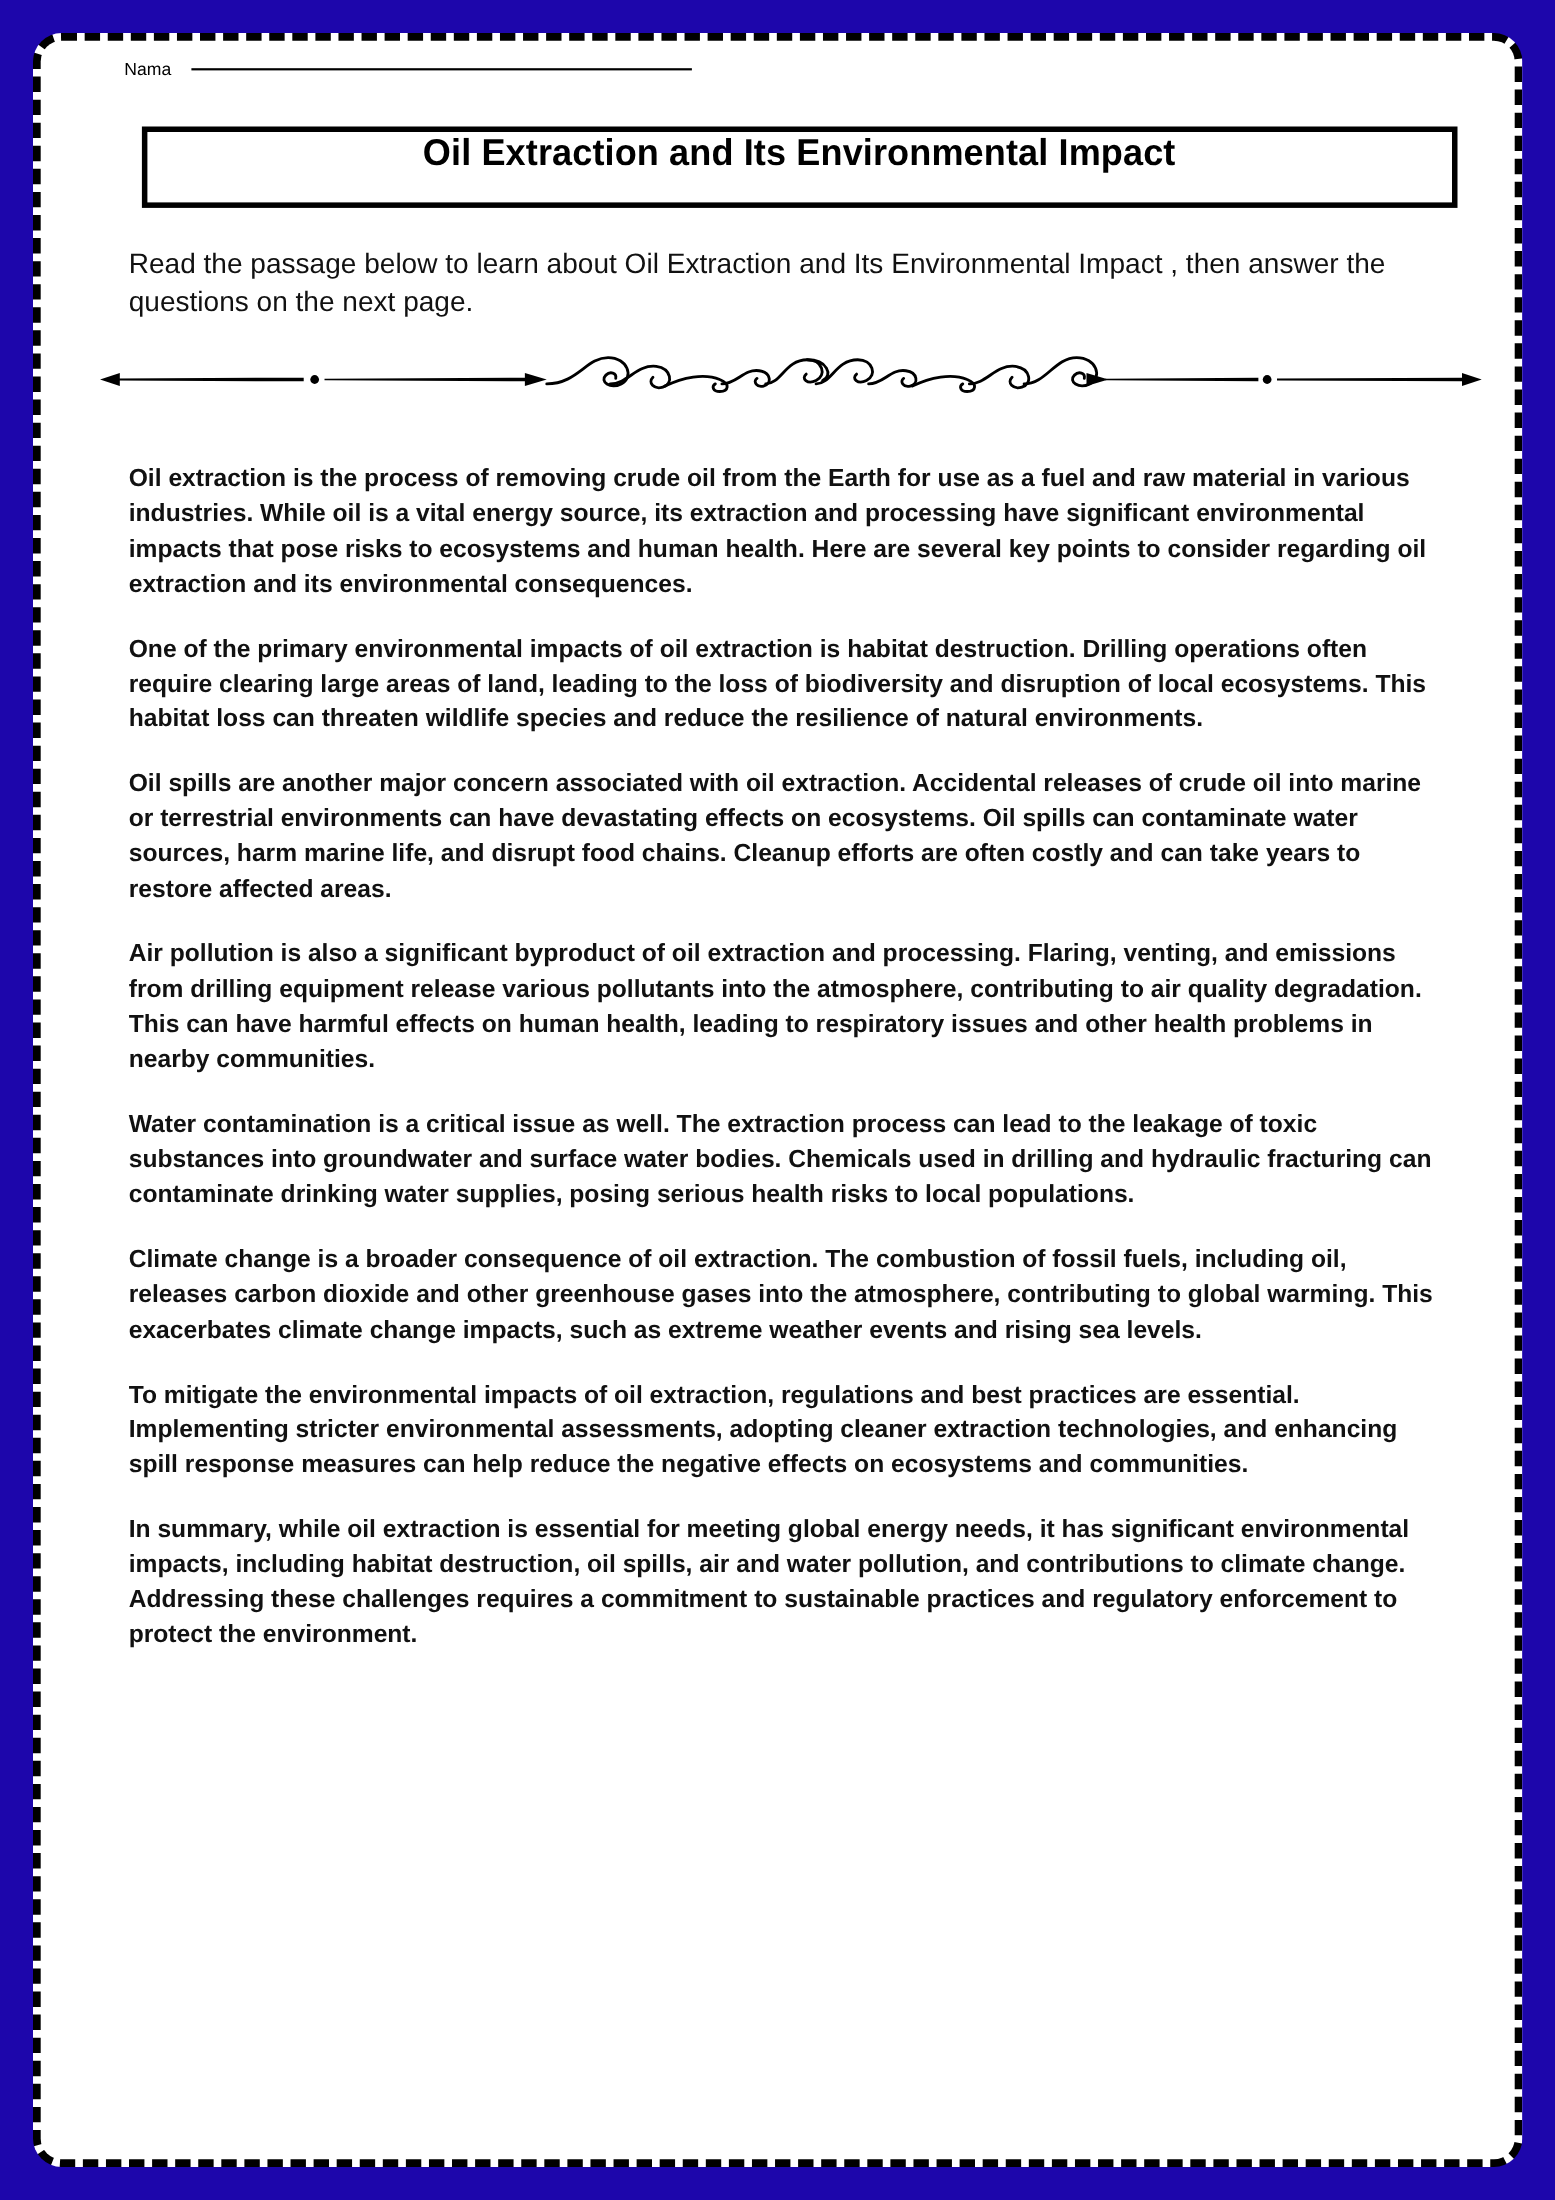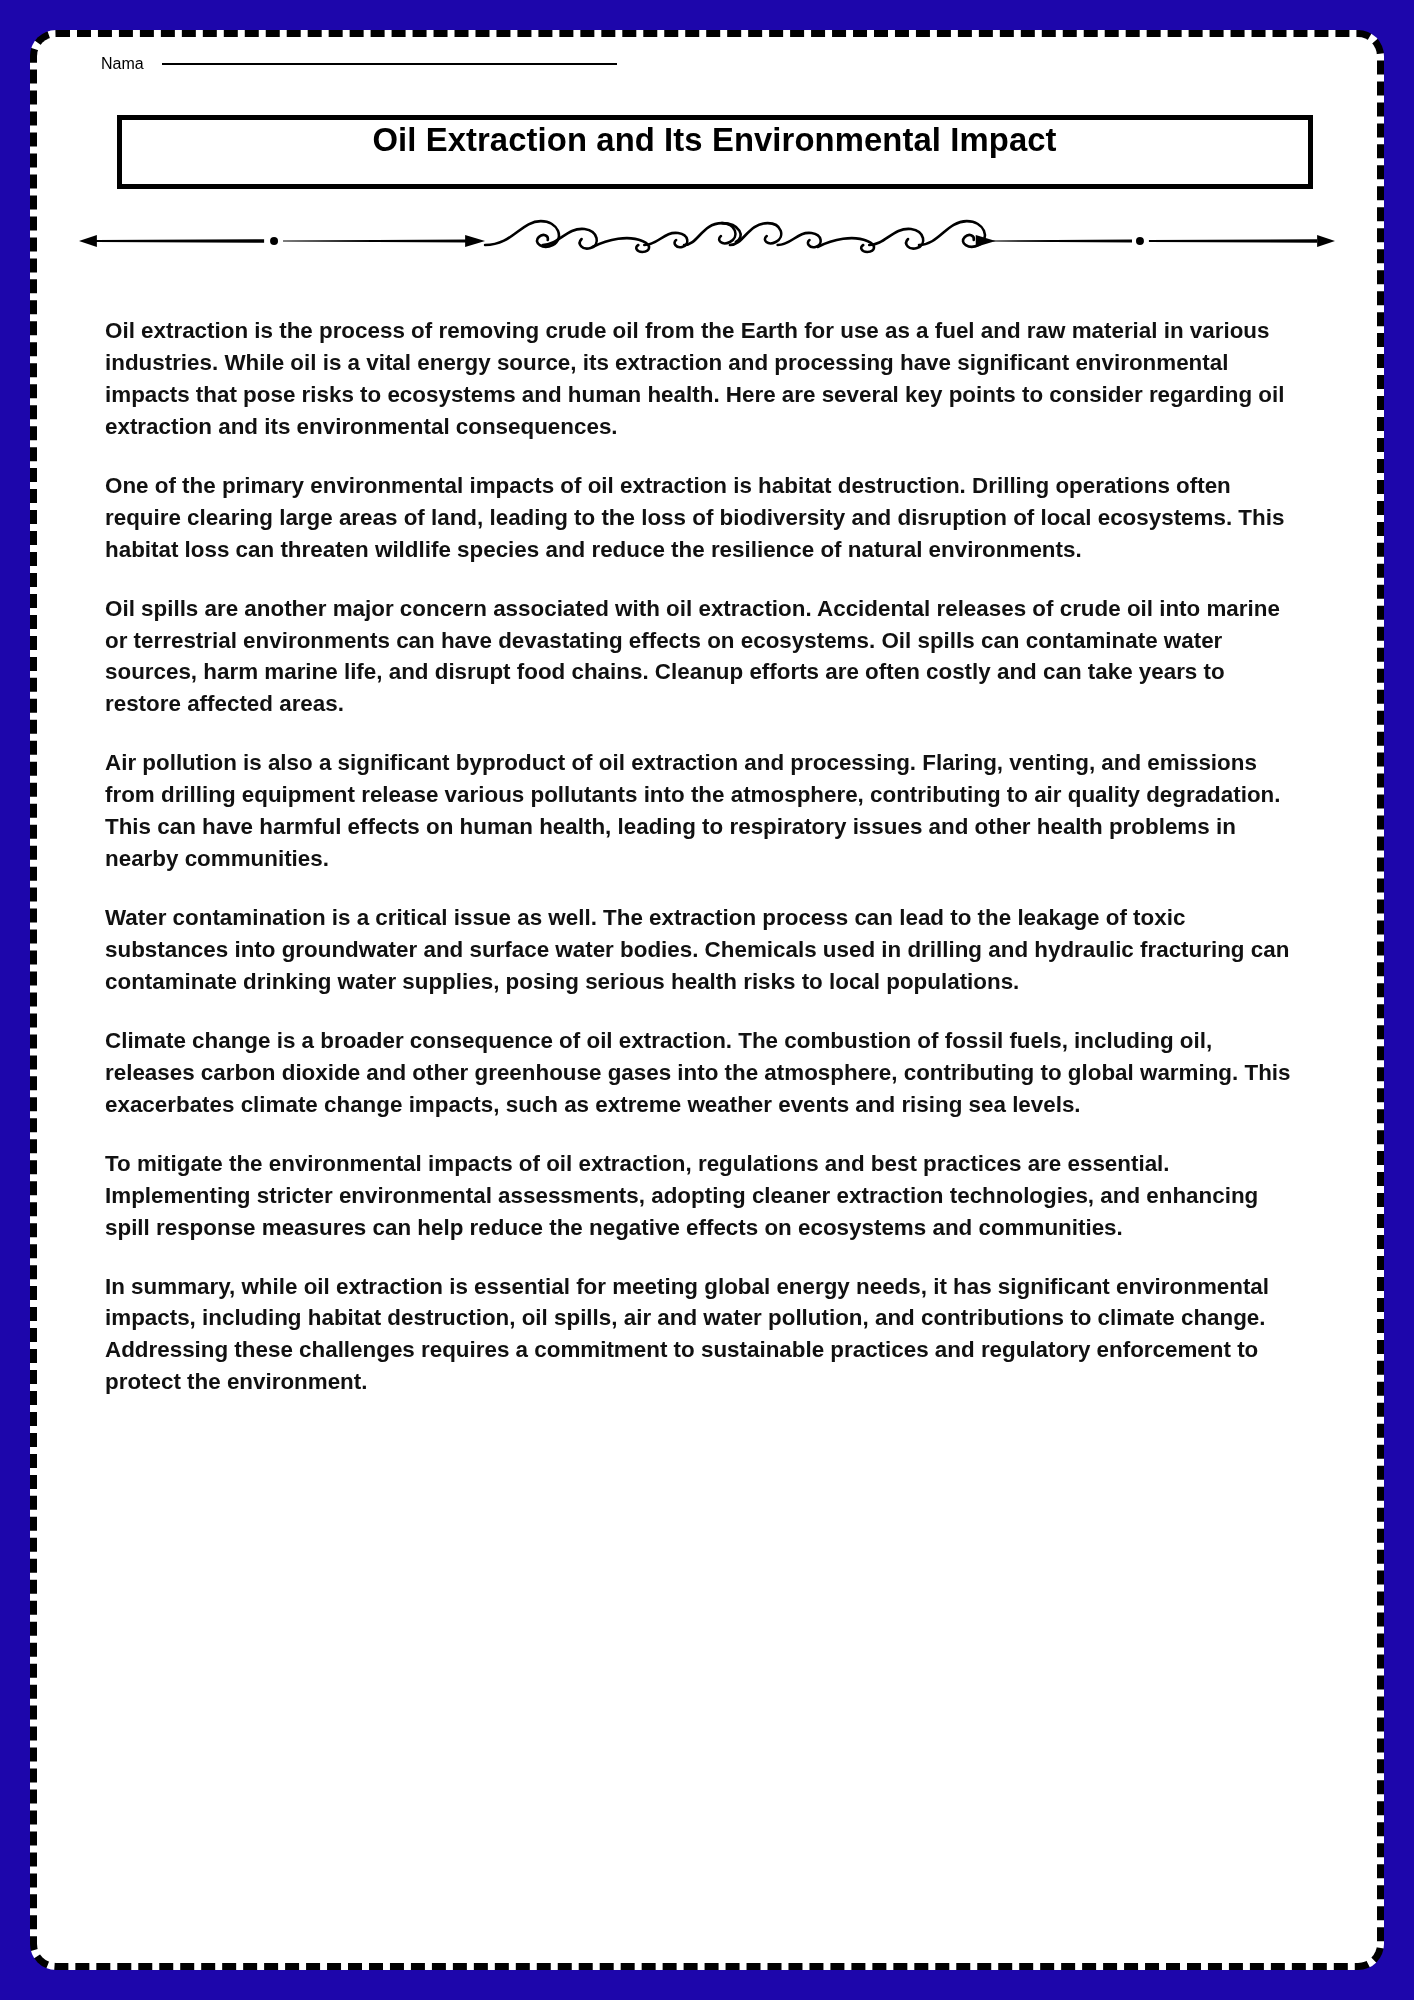--- a/index.html
+++ b/index.html
@@ -23,21 +23,21 @@
     width: 1354px;
     height: 1940px;
     background: #ffffff;
     border: 7px dashed #000000;
     border-radius: 26px;
     padding: 0;
   }
 
   .card-inner {
     position: absolute;
-    left: 0; top: 0;
+    left: 12px; top: 0;
     width: 100%;
     height: 100%;
     padding: 18px 38px 0 38px;
   }
 
   
   #name-row {
     display: flex;
     align-items: baseline;
     height: 48px;
@@ -117,20 +117,21 @@
 
     <div id="name-row">
       <span>Nama</span>
       <span id="name-line"></span>
     </div>
 
     <div id="title-box">
       <h1 id="worksheet-title">Oil Extraction and Its Environmental Impact</h1>
     </div>
 
+    <p id="instructions">Read the passage below to learn about Oil Extraction and Its Environmental Impact , then answer the questions on the next  page.</p>
 
     <svg id="divider" viewBox="0 0 1270 52" preserveAspectRatio="xMidYMid meet" aria-hidden="true">
       <g fill="#000" stroke="none">
 
         <path d="M4 26 L22 20 L22 32 Z"></path>
 
         <path d="M20 25.1 L190 24.3 L190 27.7 L20 26.9 Z"></path>
 
         <circle cx="200" cy="26" r="4"></circle>
 

